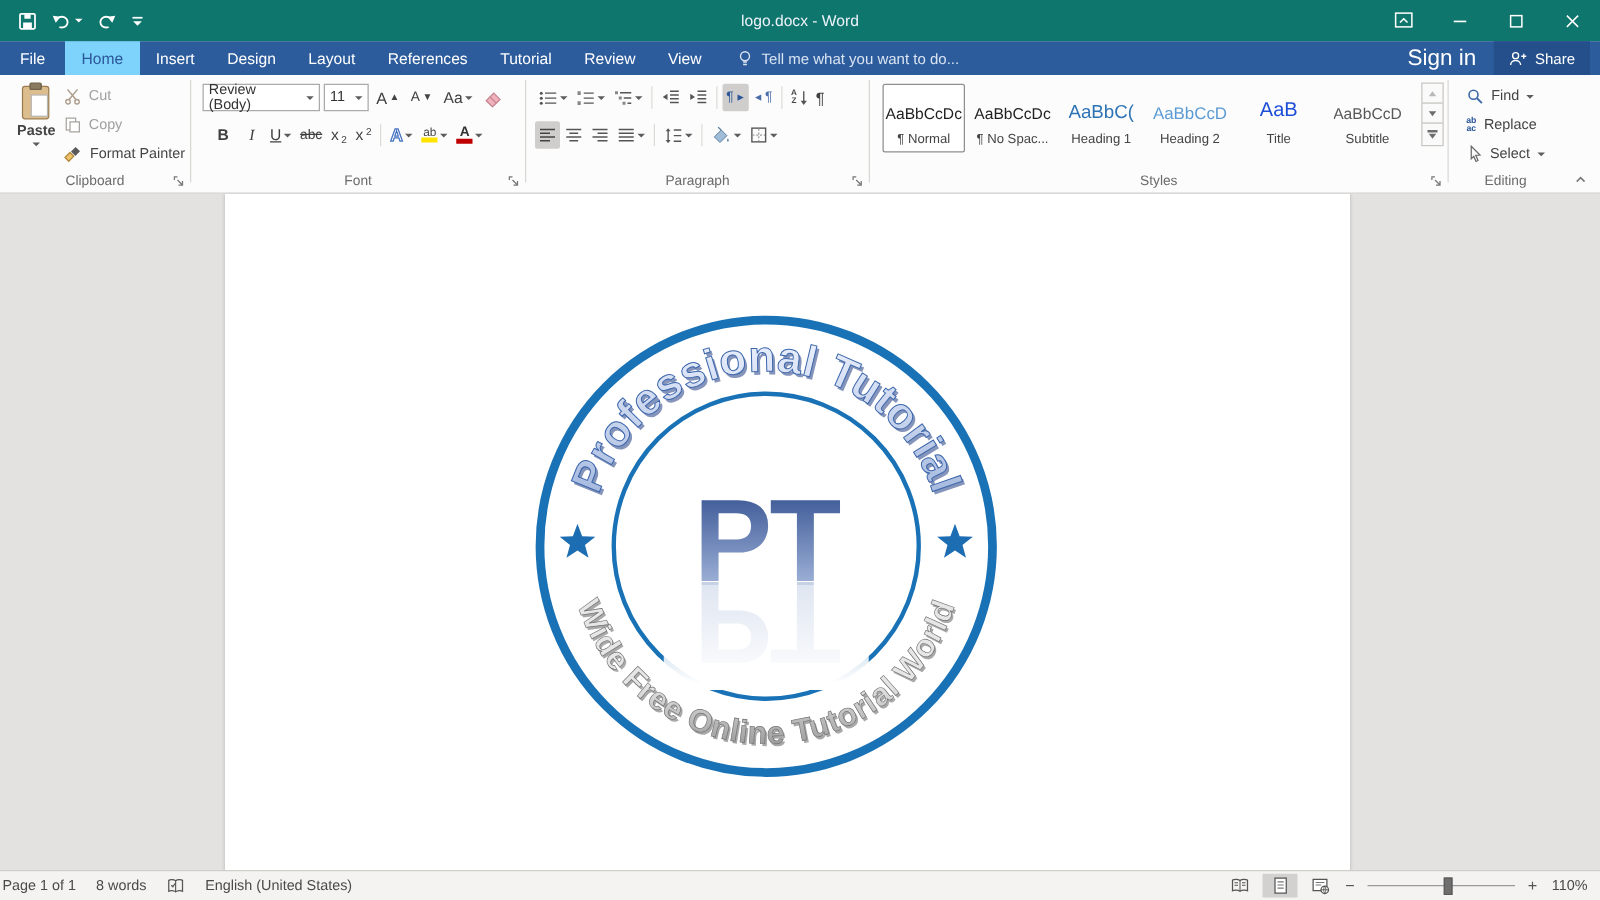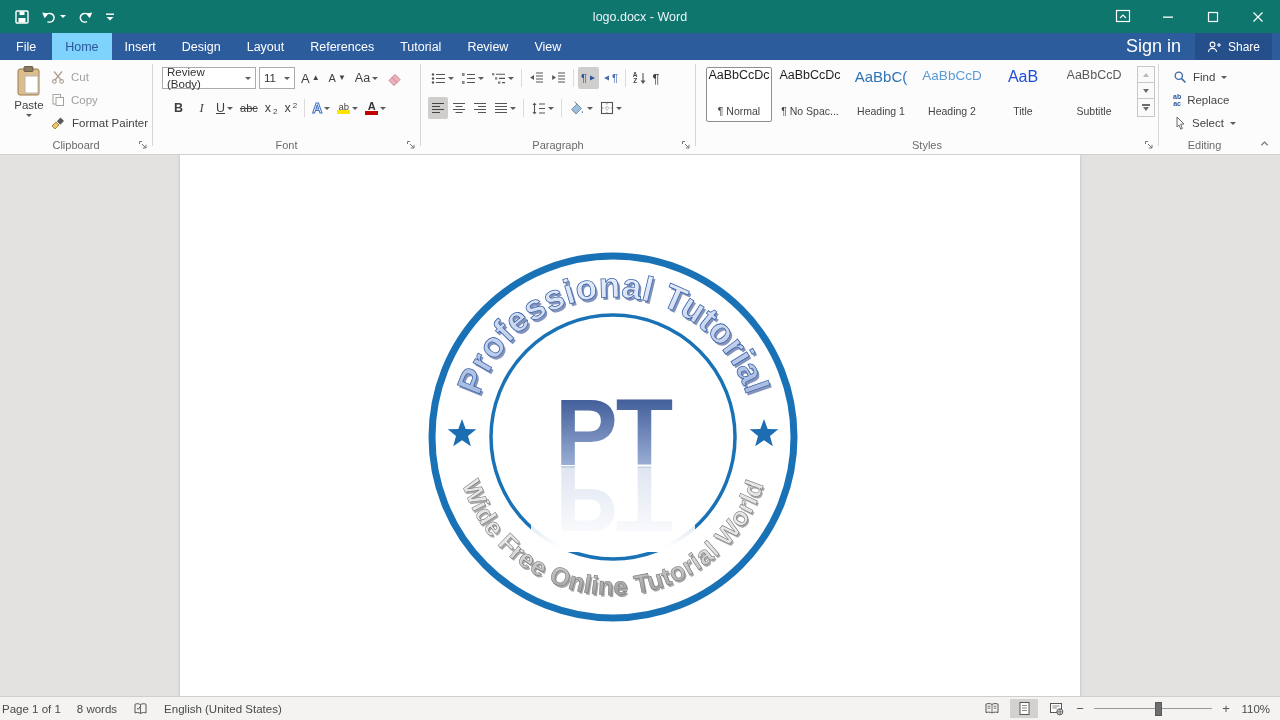--- a/index.html
+++ b/index.html
@@ -26,40 +26,40 @@
   .vsep{flex:0 0 1px;background:#d9d7d4;margin:4px 0 8px;}
   .grouplabel{position:absolute;bottom:3px;left:0;right:0;text-align:center;font-size:11px;color:#6b6b6b;}
   .launcher{position:absolute;bottom:4px;right:4px;width:10px;height:10px;}
   .btn{height:22px;display:flex;align-items:center;justify-content:center;padding:0 3px;border-radius:2px;gap:2px;color:#444;}
   .btn.on{background:#cfcecd;}
   .dd{width:0;height:0;border-left:3px solid transparent;border-right:3px solid transparent;border-top:3.5px solid #5c5c5c;}
   .dd.w{border-top-color:#fff;}
   .combo{display:flex;align-items:center;border:1px solid #ababab;background:#fff;height:20px;font-size:11.5px;color:#333;padding:0 4px;gap:4px;}
   .glyph{font-size:12.5px;color:#3f3f3f;}
   
-  .pastebtn{position:absolute;left:9px;top:5px;width:40px;text-align:center;font-size:11.5px;color:#444;}
+  .pastebtn{position:absolute;left:9px;top:5px;width:40px;text-align:center;font-size:11.5px;color:#444;font-weight:bold;}
   .pastebtn .lbl{margin-top:2px;}
   .crow{position:absolute;left:51px;display:flex;align-items:center;gap:6px;font-size:11.5px;white-space:nowrap;}
   .dis{color:#9f9f9f;}
   
   .frow1{position:absolute;left:9px;top:7px;display:flex;align-items:center;gap:3px;}
   .frow2{position:absolute;left:14px;top:37px;display:flex;align-items:center;gap:1px;}
   .bold{font-weight:bold;} .ital{font-style:italic;font-family:"Liberation Serif",serif;} .und{text-decoration:underline;}
   .strike{text-decoration:line-through;font-size:11px;}
   .outlineA{color:#fff;-webkit-text-stroke:1px #4472c4;font-weight:bold;font-size:14px;}
   .colbar{display:block;width:13px;height:4px;margin-top:-1px;}
   .stack{display:flex;flex-direction:column;align-items:center;line-height:1;}
   .minisep{width:1px;height:18px;background:#dddbd8;margin:0 3px;}
   .supA{font-size:8px;line-height:1;color:#444;}
   
   .prow1{position:absolute;left:7px;top:7px;display:flex;align-items:center;gap:1px;}
   .prow2{position:absolute;left:7px;top:37px;display:flex;align-items:center;gap:1px;}
   
   .stylecards{position:absolute;left:10px;top:7px;display:flex;gap:5px;}
-  .card{width:66px;height:55px;border:1px solid transparent;border-radius:2px;display:flex;flex-direction:column;align-items:center;justify-content:space-between;padding-bottom:4px;box-sizing:border-box;}
+  .card{width:66px;height:55px;border:1px solid transparent;border-radius:2px;display:flex;flex-direction:column;align-items:center;justify-content:flex-end;padding-bottom:4px;box-sizing:border-box;}
   .card.sel{border-color:#8f8f8f;background:#fff;box-shadow:inset 0 0 0 1px #fff;}
   .card .sample{font-size:12.5px;color:#1f1f1f;white-space:nowrap;overflow:hidden;max-width:62px;}
   .card .sname{font-size:10.5px;color:#444;margin-top:7px;white-space:nowrap;}
   .scrollcol{position:absolute;right:3px;top:7px;width:18px;display:flex;flex-direction:column;}
   .scb{height:15px;border:1px solid #c9c7c4;background:#fafafa;display:flex;align-items:center;justify-content:center;margin-top:-1px;flex-direction:column;}
   .tri-up{width:0;height:0;border-left:3.5px solid transparent;border-right:3.5px solid transparent;border-bottom:4px solid #b9b9b9;}
   .tri-dn{width:0;height:0;border-left:3.5px solid transparent;border-right:3.5px solid transparent;border-top:4px solid #6d6d6d;}
   .morebar{width:8px;height:1.5px;background:#6d6d6d;margin-bottom:1.5px;}
   
   .erow{position:absolute;left:14px;display:flex;align-items:center;gap:6px;font-size:11.5px;color:#444;white-space:nowrap;}
@@ -144,20 +144,28 @@
   <div class="tabrow">
     <div class="tab file">File</div>
     <div class="tab active">Home</div>
     <div class="tab">Insert</div>
     <div class="tab">Design</div>
     <div class="tab">Layout</div>
     <div class="tab">References</div>
     <div class="tab">Tutorial</div>
     <div class="tab">Review</div>
     <div class="tab">View</div>
+    <div class="tellme">
+      <svg width="12" height="16" viewBox="0 0 12 16">
+        <circle cx="6" cy="6" r="3.6" fill="none" stroke="#d9e4f3" stroke-width="1.1"></circle>
+        <rect x="4.5" y="10" width="3" height="1.2" fill="#d9e4f3"></rect>
+        <rect x="4.5" y="12" width="3" height="1.2" fill="#d9e4f3"></rect>
+      </svg>
+      <span>Tell me what you want to do...</span>
+    </div>
     <div class="signin">Sign in</div>
     <div class="share">
       <svg width="15" height="14" viewBox="0 0 15 14">
         <circle cx="5.5" cy="4.5" r="2.4" fill="none" stroke="#fff" stroke-width="1.1"></circle>
         <path d="M1.5,12 a4,3.6 0 0 1 8,0" fill="none" stroke="#fff" stroke-width="1.1"></path>
         <path d="M12,3 v4 M10,5 h4" stroke="#fff" stroke-width="1.1"></path>
       </svg>
       <span>Share</span>
     </div>
   </div>

